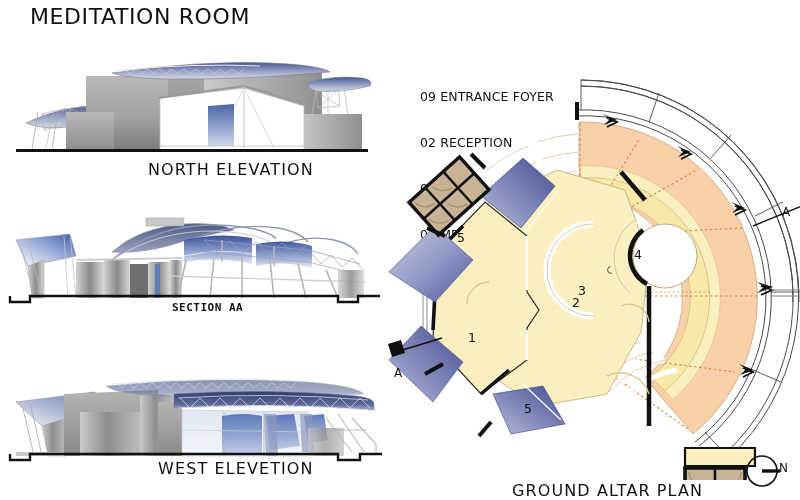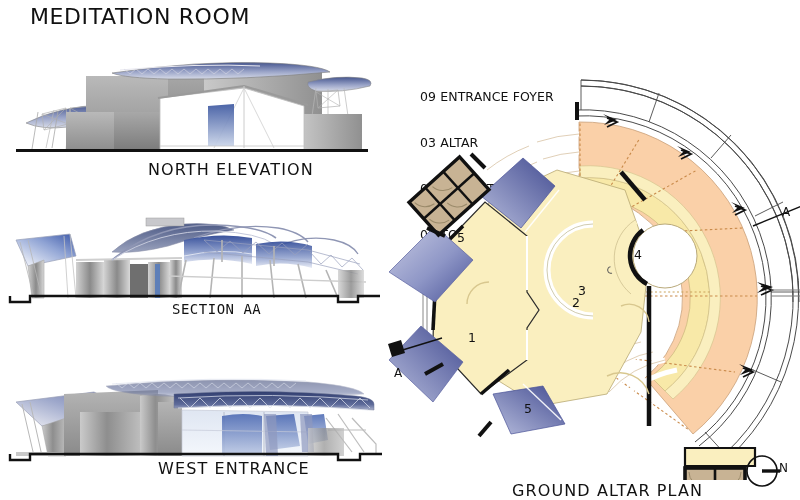--- a/index.html
+++ b/index.html
@@ -20,21 +20,21 @@
     font-size:12.5px;line-height:15.4px;letter-spacing:.1px;
     font-family:"DejaVu Sans",sans-serif;color:#111;white-space:pre;
   }
   #legend .lg-row{display:block;}
 
   
   .caption{
     position:absolute;font-size:16px;letter-spacing:1.1px;color:#111;
     font-family:"DejaVu Sans",sans-serif;white-space:nowrap;
   }
-  .caption.mono{font-family:"DejaVu Sans Mono",monospace;letter-spacing:.5px;font-size:14px;}
+  .caption.mono{font-family:"DejaVu Sans Mono",monospace;letter-spacing:.5px;font-size:11px;font-weight:bold;}
   #cap-north{left:148px;top:160px;}
   #cap-section{left:172px;top:301px;}
   #cap-west{left:158px;top:459px;}
   #cap-plan{left:512px;top:481px;}
 
   
   .marker-letter{
     position:absolute;font-size:12px;font-family:"DejaVu Sans",sans-serif;color:#111;
   }
   #mk-a-left{left:394px;top:366px;}
@@ -57,20 +57,21 @@
 </style>
 </head>
 <body>
 
 <div class="sheet">
 
   <div id="page-title">MEDITATION ROOM</div>
 
   <div id="legend">
     <span class="lg-row">09 ENTRANCE FOYER</span>
+    <span class="lg-row">02 RECEPTION</span>
     <span class="lg-row">03 ALTAR</span>
     <span class="lg-row">04 MEDITATION HALL</span>
     <span class="lg-row">05 TOILET</span>
   </div>
 
   <svg width="380" height="115" viewBox="0 0 380 115" style="position:absolute;left:8px;top:48px;">
     <defs>
       <linearGradient id="gGray1" x1="0" y1="0" x2="0" y2="1">
         <stop offset="0" stop-color="#b9b9b9"></stop>
           <stop offset="1" stop-color="#8e8e8e"></stop>
@@ -290,21 +291,21 @@
     <g stroke="#bdbdbd" stroke-width="1.2" fill="none">
       <path d="M318 50 L344 84"></path>
         <path d="M330 46 L356 84"></path>
       <path d="M344 50 L368 76 L368 86"></path>
       <path d="M320 62 L358 62"></path>
     </g>
     <rect x="300" y="60" width="36" height="28" fill="url(#wGr)" opacity=".7"></rect>
 
     <path d="M2 86 L2 92 L22 92 L22 86 L330 86 L330 92 L352 92 L352 86 L374 86" fill="none" stroke="#111" stroke-width="2.4"></path>
   </svg>
-  <div class="caption" id="cap-west">WEST ENTRANCE</div>
+  <div class="caption" id="cap-west">WEST ELEVETION</div>
 
   <svg width="420" height="420" viewBox="0 0 420 420" style="position:absolute;left:380px;top:60px;">
     <defs>
       <linearGradient id="pWing" x1="0" y1="0" x2="1" y2="1">
         <stop offset="0" stop-color="#c9cce4"></stop>
           <stop offset=".55" stop-color="#8e96c6"></stop>
         <stop offset="1" stop-color="#4a5398"></stop>
       </linearGradient>
       <linearGradient id="pWing2" x1="0" y1="1" x2="1" y2="0">
         <stop offset="0" stop-color="#b6bcdc"></stop>

